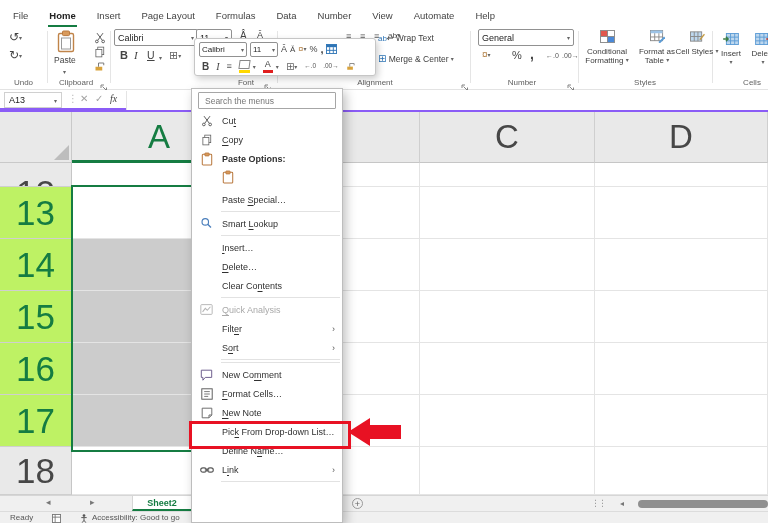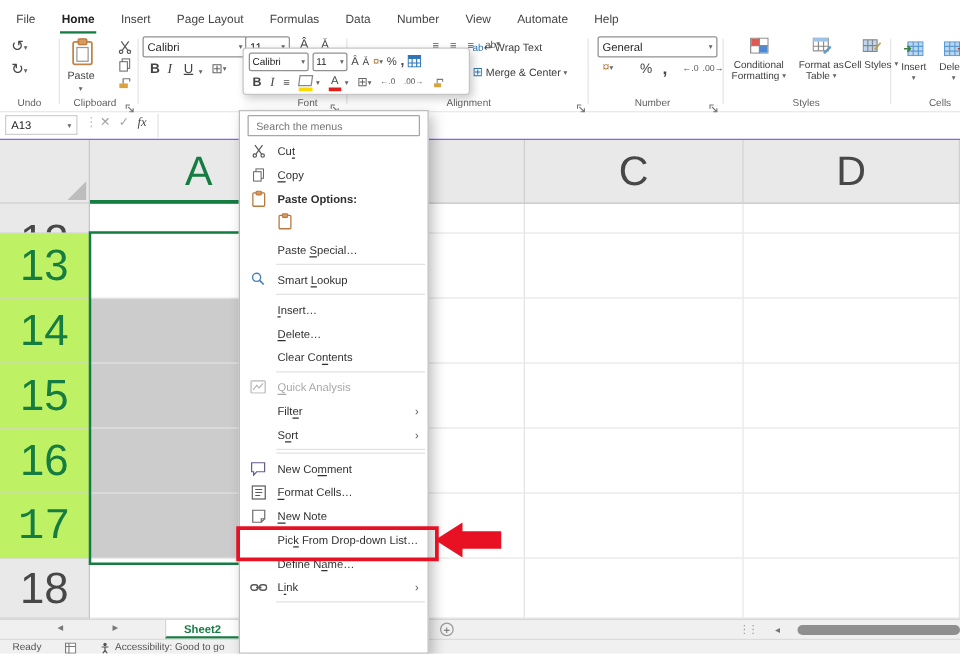--- a/index.html
+++ b/index.html
@@ -21,21 +21,21 @@
   .ghost{color:#b9b9b9}
   .rbtn{position:absolute;font-size:10px;color:#444;line-height:1}
   .dd{font-size:6px;color:#666;vertical-align:1px}
   .combo{position:absolute;height:15px;border:1px solid #919191;border-radius:2px;background:#fff;
          display:flex;align-items:center;font-size:9px;color:#222;padding:0 3px;box-sizing:content-box}
   .combo .dd{margin-left:auto}
   .stackbtn{position:absolute;width:46px;text-align:center;font-size:8px;color:#3d3d3d;line-height:9px}
   .stackbtn .ic{display:block;margin:0 auto 2px}
   
   .formularow{position:absolute;left:0;top:90px;width:768px;height:22px;background:#fff;
-              border-bottom:1px solid #8b5cf6;box-sizing:border-box}
+              border-bottom:4px solid #8b5cf6;box-sizing:border-box}
   .namebox{position:absolute;left:4px;top:2px;width:58px;height:16px;border:1px solid #d0d0d0;
            display:flex;align-items:center;font-size:9px;color:#222;padding:0 4px;box-sizing:border-box}
   .fbtn{position:absolute;top:3px;font-size:10px;color:#a3a3a3}
   .fxinput{position:absolute;left:126px;top:1px;right:0;height:19px;background:#fff;border-left:1px solid #e4e4e4}
   
   .corner{position:absolute;left:0;top:112px;width:72px;height:51px;background:#e9e9e9;
           border-right:1px solid #c9c9c9;border-bottom:1px solid #c9c9c9;box-sizing:border-box}
   .corner .tri{position:absolute;right:2px;bottom:2px;width:0;height:0;
                border-left:15px solid transparent;border-bottom:15px solid #bdbdbd}
   .colhdr{position:absolute;top:112px;height:51px;background:#e9e9e9;border-right:1px solid #cfcfcf;
@@ -290,21 +290,21 @@
       <div class="colhdr" style="left: 247px; width: 173px;">B</div>
       <div class="colhdr" style="left: 420px; width: 175px;">C</div>
       <div class="colhdr" style="left: 595px; width: 173px;">D</div>
       <div class="rowhdr" style="top: 163px; height: 24px;">
         <span class="clipnum" style="bottom:-22px">12</span>
       </div>
       <div class="rowhdr sel" style="top: 187px; height: 52px;">13</div>
       <div class="rowhdr sel" style="top: 239px; height: 52px; text-align: center;">14</div>
       <div class="rowhdr sel" style="top: 291px; height: 52px;">15</div>
       <div class="rowhdr sel" style="top: 343px; height: 52px;">16</div>
-      <div class="rowhdr sel" style="top: 395px; height: 52px; font-family: Liberation Mono, monospace;">17</div>
+      <div class="rowhdr sel" style="top: 395px; height: 52px;">17</div>
       <div class="rowhdr" style="top: 447px; height: 48px;">18</div>
       <div class="selborder" style="left: 71px; top: 185px; width: 177px; height: 263px;"></div>
     </div>
 
   <div class="tabbar">
     <span class="navarrow" style="left:46px">◂</span>
     <span class="navarrow" style="left:90px">▸</span>
     <div class="sheettab">
         <span>Sheet2</span>
       </div>

